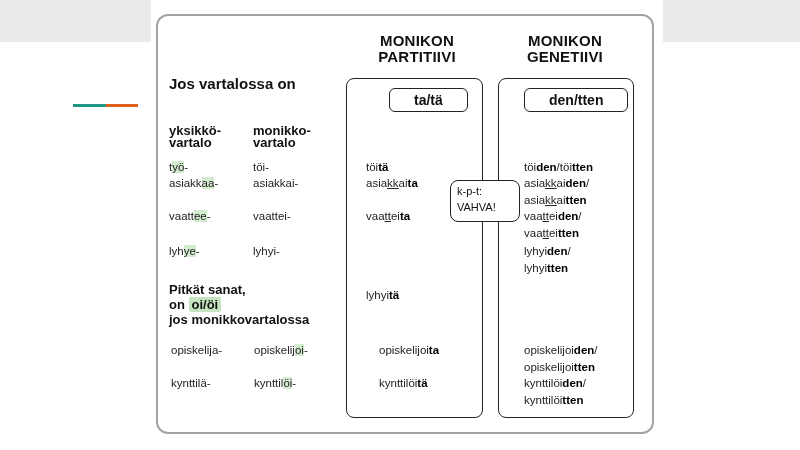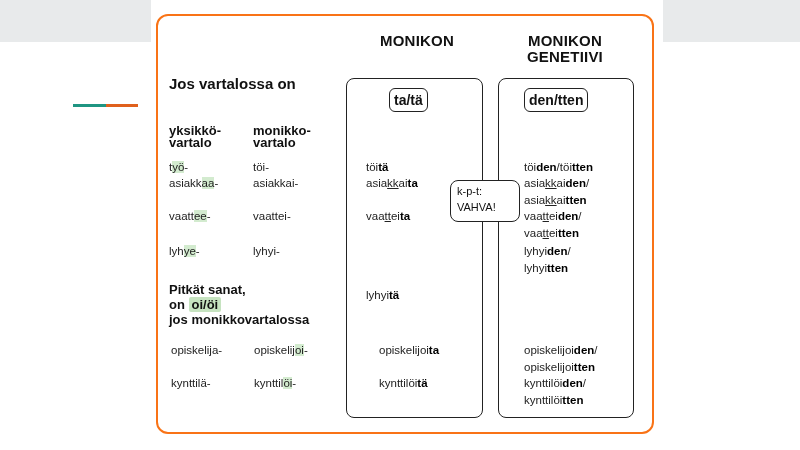--- a/index.html
+++ b/index.html
@@ -10,30 +10,30 @@
     color: #111;
   }
   .top-band-left { position: absolute; left: 0; top: 0; width: 151px; height: 42px; background: #e8eaeb; }
   .top-band-right { position: absolute; left: 663px; top: 0; width: 137px; height: 42px; background: #e8eaeb; }
   .accent-line { position: absolute; left: 73px; top: 104px; height: 3px; width: 65px; display: flex; }
   .accent-line .teal { width: 33px; height: 3px; }
   .accent-line .orange { width: 32px; height: 3px; }
 
   .frame {
     position: absolute; left: 156px; top: 14px; width: 494px; height: 416px;
-    border: 2px solid #f97316; border-radius: 12px; background: #fff; box-sizing: content-box;
+    border: 2px solid #a3a3a3; border-radius: 12px; background: #fff; box-sizing: content-box;
   }
   .abs { position: absolute; }
   .hdr { font-weight: bold; font-size: 15px; line-height: 16px; letter-spacing: 0.2px; text-align: center; }
   .colbox {
     position: absolute; border: 1.3px solid #222; border-radius: 8px; background: #fff;
   }
   .pill {
     position: absolute; border: 1.5px solid #222; border-radius: 6px;
-    font-weight: bold; font-size: 14px; line-height: 14px; padding: 4px 4px; background: #fff;
+    font-weight: bold; font-size: 14px; line-height: 14px; padding: 4px 24px; background: #fff;
   }
   .title { font-weight: bold; font-size: 15px; line-height: 18px; }
   .hl { background: #c6e3c0; padding: 0 3px; border-radius: 2px; }
   .hl-soft { background: #d3ebcf; }
   .sub { font-weight: bold; font-size: 13px; line-height: 12px; }
   .w { font-size: 11.5px; line-height: 16px; color: #222; white-space: nowrap; }
   .w b { font-weight: bold; color: #000; }
   .u { text-decoration: underline; }
   .kpt {
     position: absolute; left: 292px; top: 164px; width: 62px; height: 38px;
@@ -48,20 +48,21 @@
 <div class="top-band-right"></div>
 <div class="accent-line">
   <div class="teal" style="background: rgb(31, 149, 130);"></div>
   <div class="orange" style="background: rgb(224, 96, 28);"></div>
 </div>
 
 <div class="frame">
 
   <div class="abs hdr" style="left:194px; top:17px; width:130px;">
     <div>MONIKON</div>
+    <div>PARTITIIVI</div>
   </div>
   <div class="abs hdr" style="left:342px; top:17px; width:130px;">
     <div>MONIKON</div>
     <div>GENETIIVI</div>
   </div>
 
   <div class="colbox" style="left:188px; top:62px; width:135px; height:338px;"></div>
   <div class="colbox" style="left:340px; top:62px; width:134px; height:338px;"></div>
 
   <div class="pill" style="left:231px; top:72px;">ta/tä</div>

